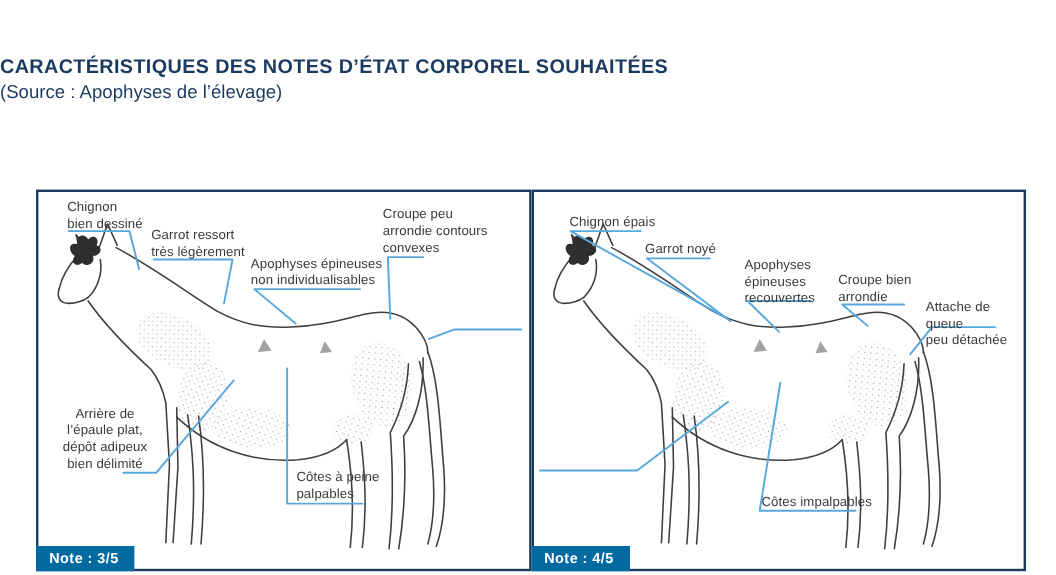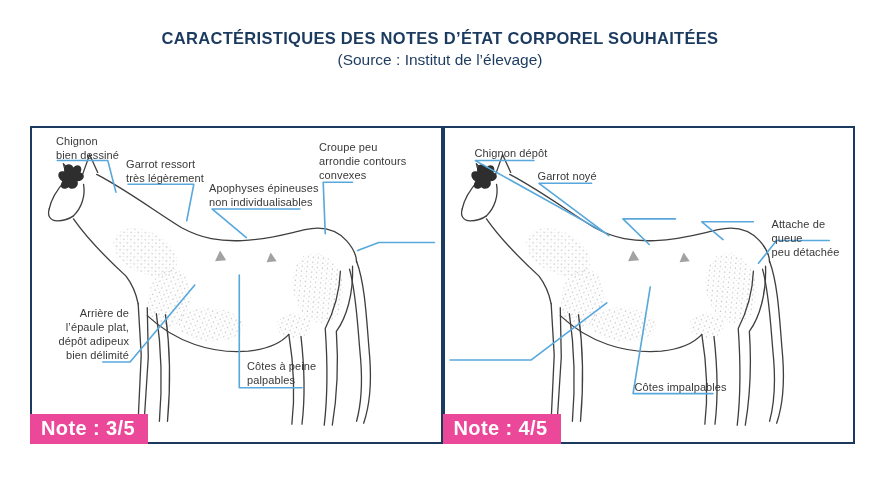--- a/index.html
+++ b/index.html
@@ -1,21 +1,21 @@
 <!DOCTYPE html>
 <html><head>
 <meta charset="utf-8">
 <style>
   * { margin: 0; padding: 0; box-sizing: border-box; }
   html, body { width: 880px; height: 479px; background: #ffffff; overflow: hidden; }
   body { font-family: "Liberation Sans", sans-serif; }
 
   .page { width: 880px; height: 479px; position: relative; }
 
-  header { text-align: center; padding-top: 29px; }
+  header { text-align: left; padding-top: 15px; margin-top: 32px; }
   .title {
     color: #1b3a5f; font-size: 16.5px; font-weight: 700;
     letter-spacing: 0.3px;
   }
   .subtitle {
     color: #1b3a5f; font-size: 15.5px; font-weight: 400; margin-top: 3px;
   }
 
   .panels {
     position: absolute; left: 30px; top: 126px; right: 25px;
@@ -25,37 +25,37 @@
     flex: 1; position: relative; border: 2px solid #1c3a5e; background: #ffffff;
   }
   .panel svg.scene {
     position: absolute; left: 0; top: 0; width: 100%; height: 100%;
   }
 
   .lbl {
     position: absolute; font-size: 11px; line-height: 1.27; color: #383838;
     white-space: pre-line; letter-spacing: 0.1px;
   }
-  .lbl.right { text-align: right; }
+  .lbl.right { text-align: center; }
 
   .note-badge {
     position: absolute; left: -2px; bottom: -2px;
-    background: #ec4899; color: #ffffff;
-    font-size: 20px; font-weight: 700; letter-spacing: 0.4px;
+    background: #0369a1; color: #ffffff;
+    font-size: 12px; font-weight: 700; letter-spacing: 0.4px;
     padding: 3px 13px 4px 11px;
   }
 </style>
 </head>
 <body>
 
 <div class="page">
 
   <header>
     <div class="title">CARACTÉRISTIQUES DES NOTES D’ÉTAT CORPOREL SOUHAITÉES</div>
-    <div class="subtitle">(Source : Institut de l’élevage)</div>
+    <div class="subtitle">(Source : Apophyses de l’élevage)</div>
   </header>
 
   <div class="panels">
 
     <section class="panel">
       <svg class="scene" viewBox="0 0 404 318" preserveAspectRatio="none">
         <defs>
           <pattern id="stipple" width="5" height="5" patternUnits="userSpaceOnUse" patternTransform="rotate(18)">
             <circle cx="1.2" cy="1.2" r="0.65" fill="#4a4a4a"></circle>
             <circle cx="3.6" cy="3.4" r="0.45" fill="#6a6a6a"></circle>
@@ -148,22 +148,27 @@
           <polyline points="88,33 30,33 158,106"></polyline>
           <polyline points="145,56 93,56 162,109"></polyline>
           <polyline points="228,92 176,92 202,118"></polyline>
           <polyline points="305,95 254,95 275,113"></polyline>
           <polyline points="380,114 328,114 310,137"></polyline>
           <polyline points="5,235 85,235 160,177"></polyline>
           <polyline points="265,269 186,269 203,161"></polyline>
         </g>
       </svg>
 
-      <div class="lbl" style="left:30px; top:19px">Chignon dépôt</div>
+      <div class="lbl" style="left:30px; top:19px">Chignon épais</div>
       <div class="lbl" style="left:93px; top:42px">Garrot noyé</div>
+      <div class="lbl" style="left:176px; top:55px">Apophyses
+épineuses
+recouvertes</div>
+      <div class="lbl" style="left:254px; top:68px">Croupe bien
+arrondie</div>
       <div class="lbl" style="left:327px; top:90px">Attache de queue
 peu détachée</div>
       <div class="lbl" style="left:190px; top:253px">Côtes impalpables</div>
 
       <div class="note-badge">Note : 4/5</div>
     </section>
 
   </div>
 </div>
 

